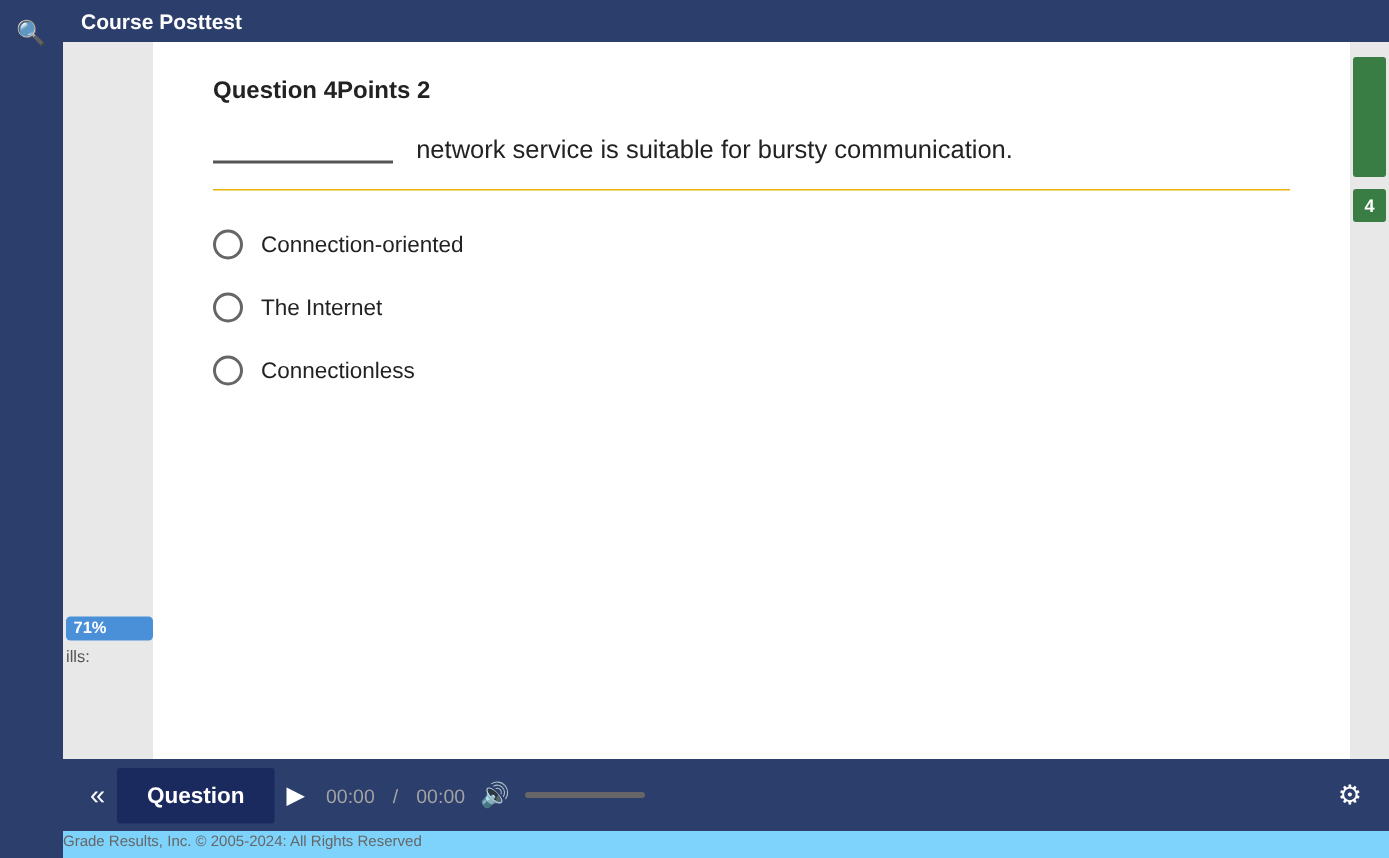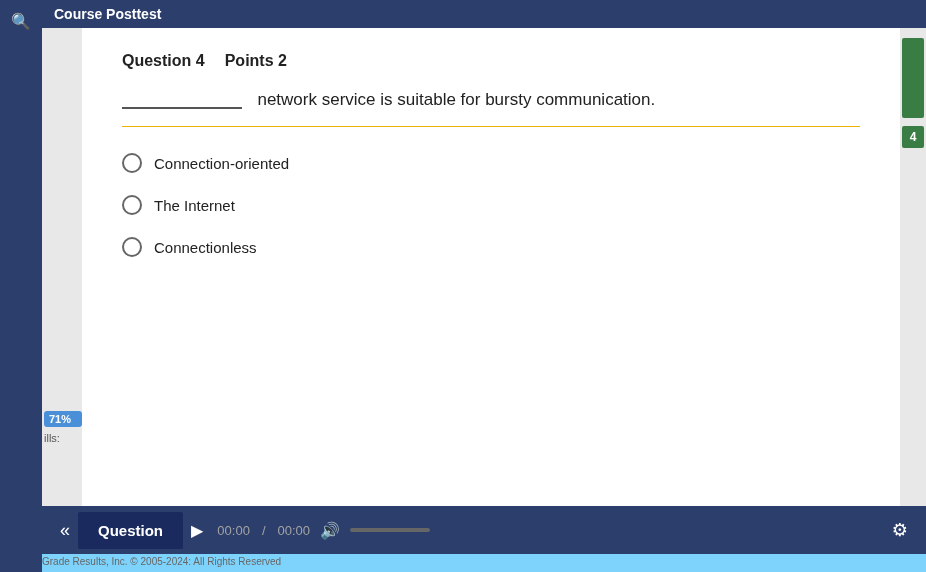--- a/index.html
+++ b/index.html
@@ -55,21 +55,20 @@
       flex: 1;
       background: white;
       margin: 0;
       padding: 24px 40px 20px 40px;
       position: relative;
       overflow-y: auto;
     }
 
     .question-header {
       display: flex;
-      gap: 20px;
       margin-bottom: 20px;
     }
 
     .question-label {
       font-size: 16px;
       font-weight: bold;
       color: #222;
     }
 
     .points-label {
@@ -156,21 +155,21 @@
       font-weight: bold;
       display: flex;
       align-items: center;
       justify-content: center;
       border-radius: 2px;
       margin-top: 4px;
     }
 
     
     .left-labels {
-      width: 40px;
+      width: 60px;
       background: #e8e8e8;
       display: flex;
       flex-direction: column;
       justify-content: flex-end;
       padding-bottom: 60px;
       padding-left: 2px;
     }
 
     .left-label-text {
       font-size: 11px;

